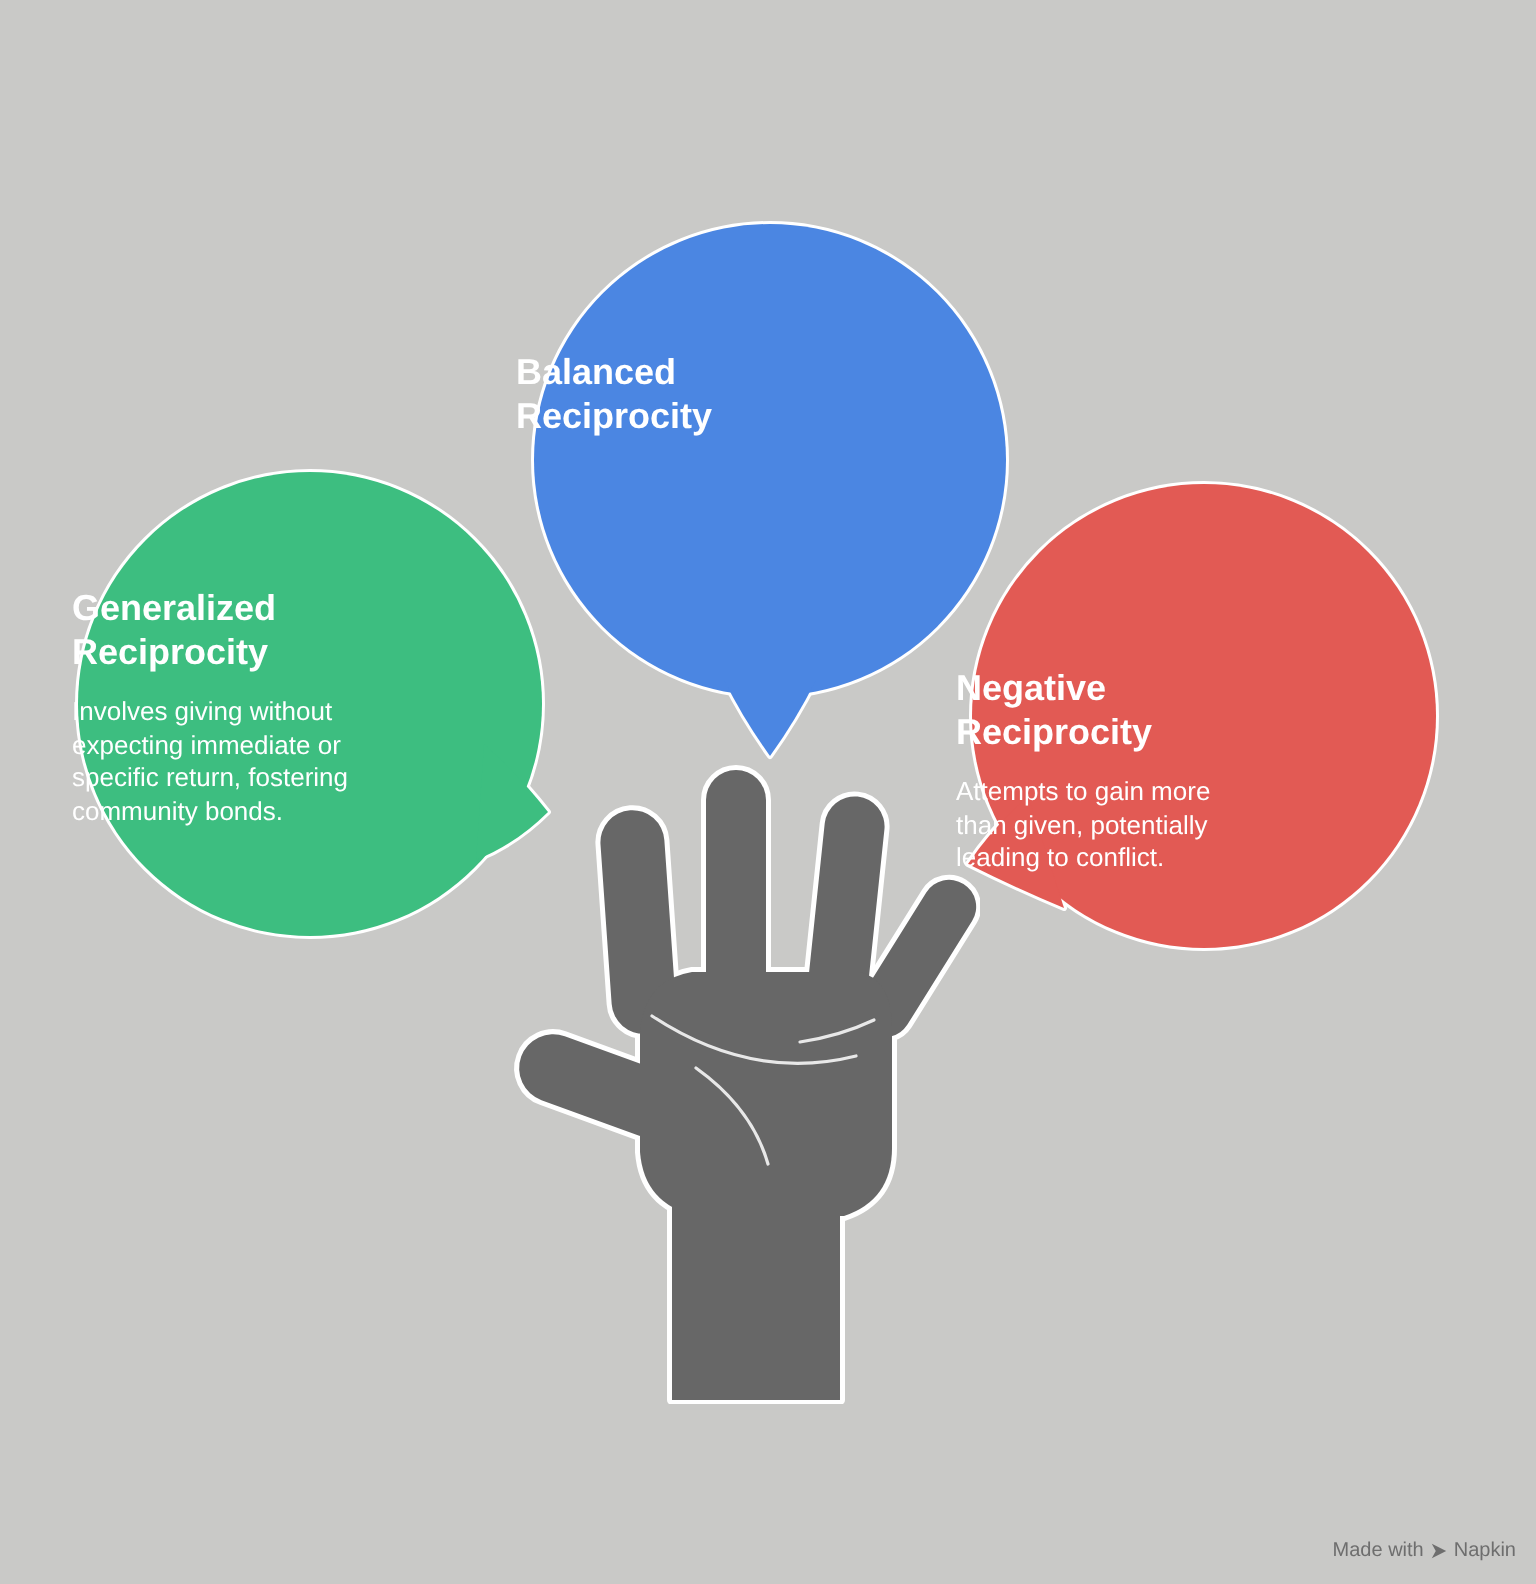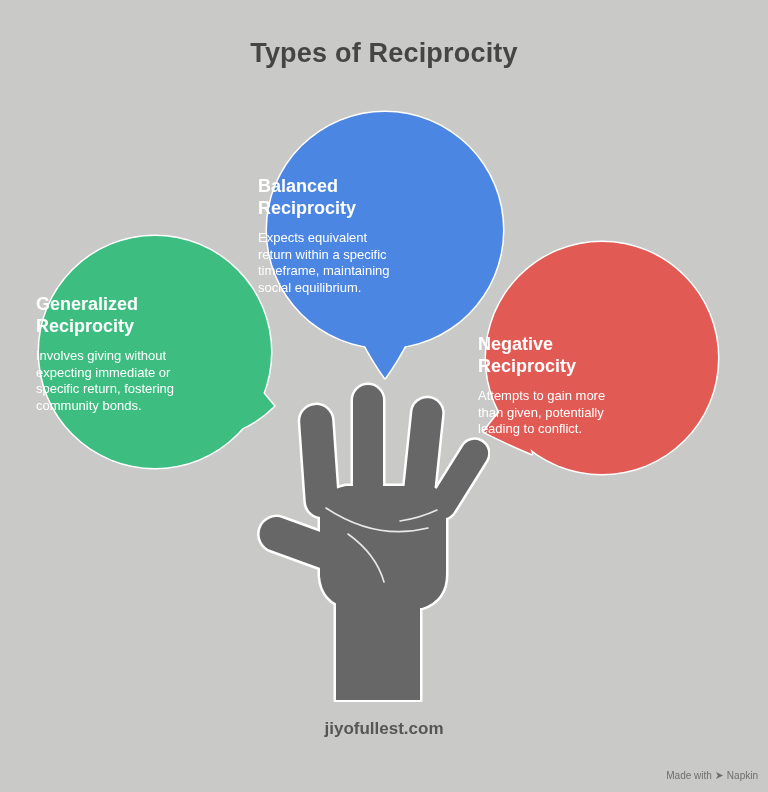--- a/index.html
+++ b/index.html
@@ -46,21 +46,20 @@
     position:absolute; right:10px; bottom:11px;
     display:flex; align-items:center; gap:3px;
     font-size:10px; font-weight:normal; color:#6E6E6E;
   }
 </style>
 </head>
 <body>
 
 <div class="canvas">
 
-  <h1 class="main-title">Types of Reciprocity</h1>
 
   <div class="bubble bubble-green">
     <svg width="252" height="240" viewBox="0 0 252 240">
       <g fill="#3DBE80" stroke="#FFFFFF" stroke-width="3" stroke-linejoin="round">
         <circle cx="119" cy="118" r="116"></circle>
         <path d="M 206,138 Q 224,154 238,172 Q 222,188 202,196 Z"></path>
       </g>
       <g fill="#3DBE80">
         <circle cx="119" cy="118" r="116"></circle>
         <path d="M 206,138 Q 224,154 238,172 Q 222,188 202,196 Z"></path>
@@ -83,24 +82,20 @@
         <path d="M 104,234 Q 114,254 127,272 Q 140,254 150,234 Z"></path>
       </g>
       <g fill="#4B86E2">
         <circle cx="127" cy="124" r="118"></circle>
         <path d="M 104,234 Q 114,254 127,272 Q 140,254 150,234 Z"></path>
       </g>
     </svg>
     <div class="bubble-text">
       <div class="bubble-title">Balanced
 Reciprocity</div>
-      <p class="bubble-body">Expects equivalent
-return within a specific
-timeframe, maintaining
-social equilibrium.</p>
     </div>
   </div>
 
   <div class="bubble bubble-red">
     <svg width="254" height="246" viewBox="0 0 254 246">
       <g fill="#E25A54" stroke="#FFFFFF" stroke-width="3" stroke-linejoin="round">
         <circle cx="124" cy="120" r="116"></circle>
         <path d="M 36,160 Q 18,176 6,194 Q 30,206 54,216 Z"></path>
       </g>
       <g fill="#E25A54">
@@ -136,21 +131,20 @@
       <path d="M70,138 Q72,112 96,108 L180,108 Q196,112 196,136 L196,196 Q196,222 172,230 L98,230 Q72,224 70,198 Z"></path>
       <rect x="86" y="220" width="84" height="102"></rect>
     </g>
     <g fill="none" stroke="#FFFFFF" stroke-width="1.6" stroke-linecap="round" opacity="0.85">
       <path d="M76,130 Q126,163 178,150"></path>
       <path d="M98,156 Q126,176 134,204"></path>
       <path d="M150,143 Q170,140 187,132"></path>
     </g>
   </svg>
 
-  <div class="footer-site">jiyofullest.com</div>
 
   <div class="watermark">
     <span>Made with</span>
     <svg width="9" height="9" viewBox="0 0 10 10">
       <path d="M1,1 L9,5 L1,9 L3.2,5 Z" fill="#6E6E6E"></path>
     </svg>
     <span>Napkin</span>
   </div>
 
 </div>

